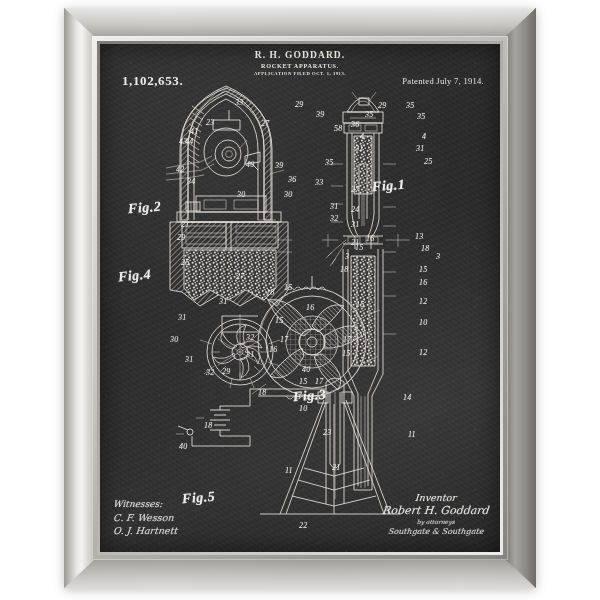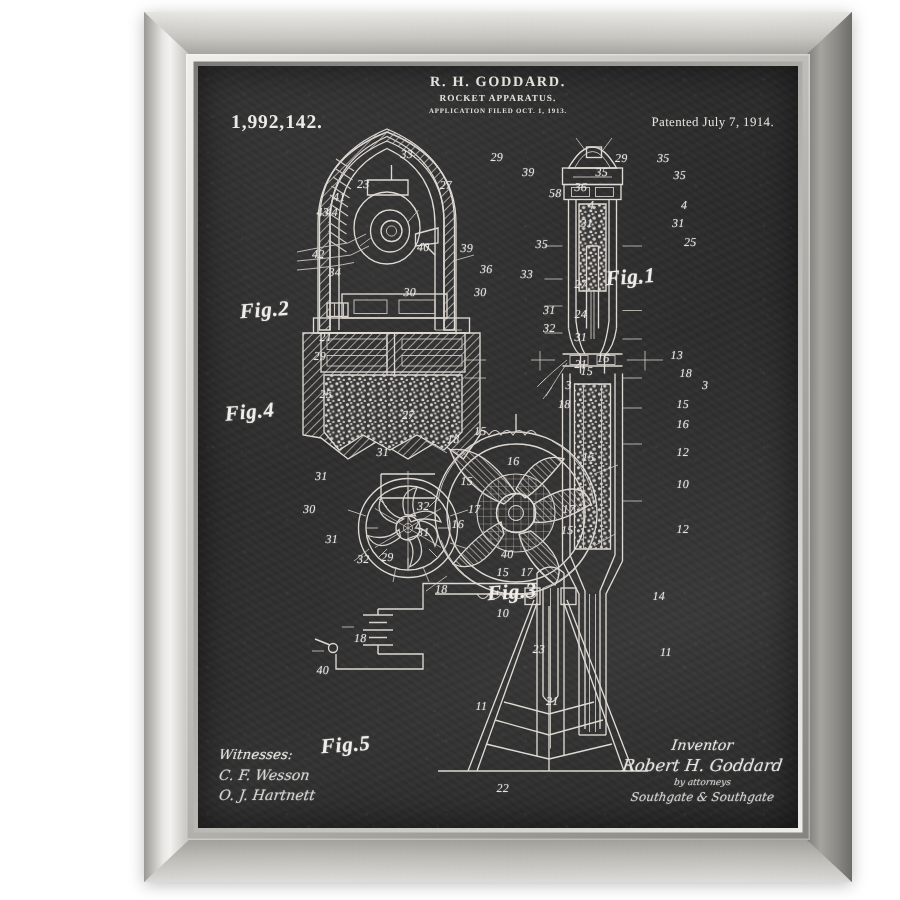--- a/index.html
+++ b/index.html
@@ -6,21 +6,20 @@
   body{width:600px;height:600px;overflow:hidden;font-family:"Liberation Serif",serif;}
 
   .stage{position:relative;width:600px;height:600px;background:#fff;}
 
   
   .frame{
     position:absolute;left:64px;top:8px;width:472px;height:580px;
     background:
       linear-gradient(180deg,#cfcdc8 0%,#b9b7b2 100%);
     box-shadow:0 2px 10px rgba(0,0,0,.25);
-    margin-left:32px;
   }
   .frame-face{
     position:absolute;inset:0;
     background:
       repeating-linear-gradient(90deg,rgba(255,255,255,.13) 0px,rgba(255,255,255,0) 2px,rgba(0,0,0,.05) 3px,rgba(255,255,255,0) 4px),
       linear-gradient(90deg,#a9a7a2 0%,#d9d8d4 10%,#efeeeb 22%,#cfcec9 38%,#b6b4af 52%,#cecdc8 70%,#e6e5e1 84%,#b0aea9 96%,#8e8c88 100%);
   }
   .frame-top-bevel{
     position:absolute;left:0;top:0;width:100%;height:28px;
     background:linear-gradient(180deg,#e9e8e5 0%,#c8c6c1 60%,#a5a39e 100%);
@@ -127,21 +126,21 @@
     <div class="frame-inner-lip2"></div>
 
     <div class="art">
       <div class="noise"></div>
 
       <div class="hdr">
         <div class="name">R. H. GODDARD.</div>
         <div class="sub">ROCKET APPARATUS.</div>
         <div class="filed">APPLICATION FILED OCT. 1, 1913.</div>
       </div>
-      <div class="patnum">1,992,142.</div>
+      <div class="patnum">1,102,653.</div>
       <div class="patdate">Patented July 7, 1914.</div>
 
       <svg class="draw" viewBox="0 0 400 508" preserveAspectRatio="none">
         <defs>
           <pattern id="hatchp" width="4" height="4" patternUnits="userSpaceOnUse" patternTransform="rotate(45)">
             <line x1="0" y1="0" x2="0" y2="4" stroke="#cdc7c0" stroke-width="1"></line>
           </pattern>
           <pattern id="hatchp2" width="3.2" height="3.2" patternUnits="userSpaceOnUse" patternTransform="rotate(-45)">
             <line x1="0" y1="0" x2="0" y2="3.2" stroke="#c8c2bb" stroke-width="0.9"></line>
           </pattern>

